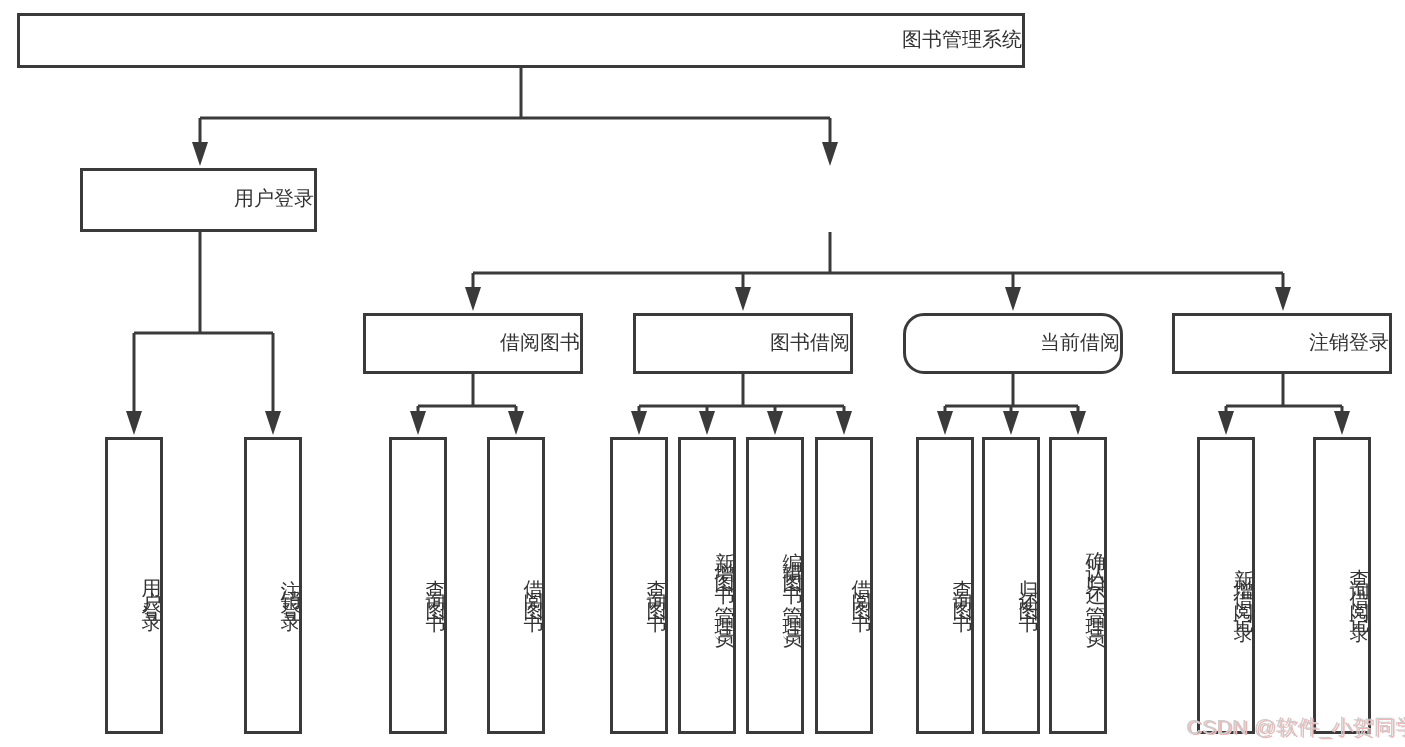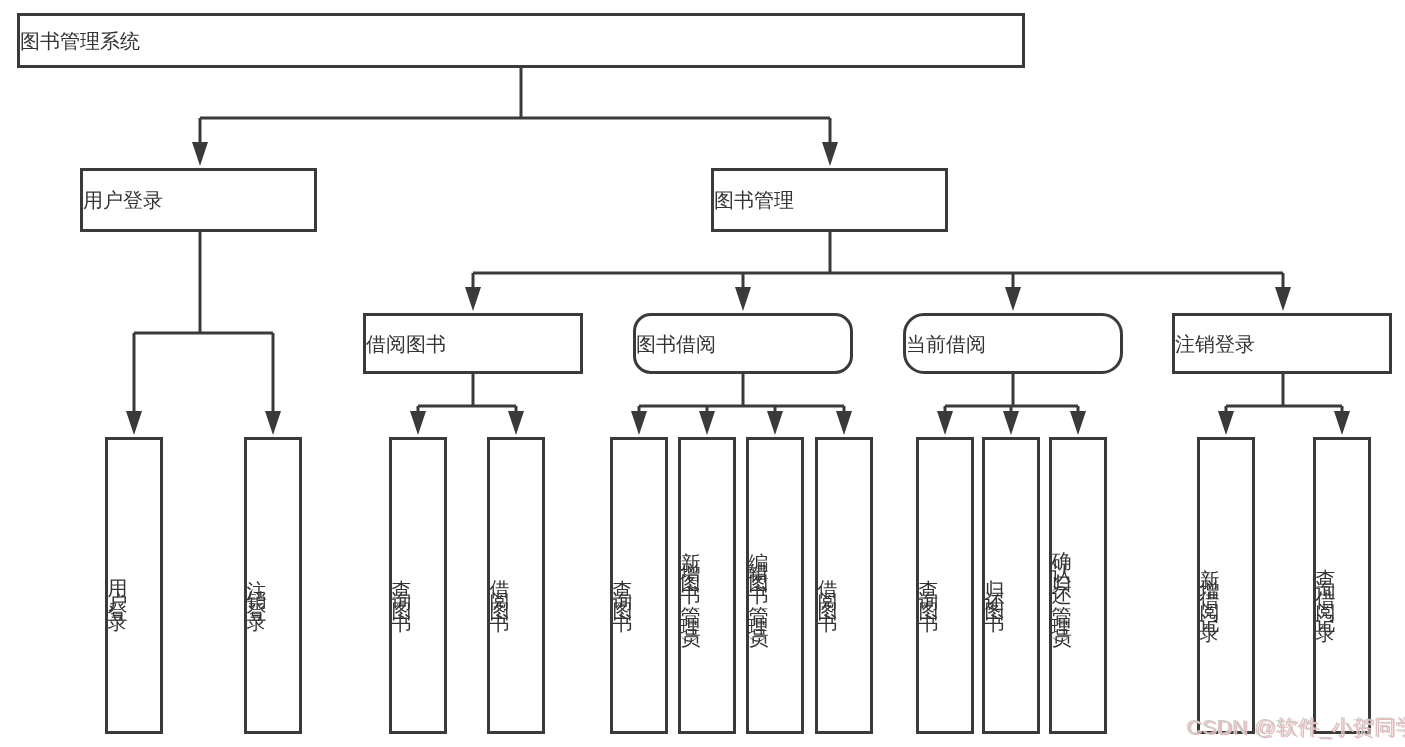--- a/index.html
+++ b/index.html
@@ -18,22 +18,22 @@
     font-family:"Liberation Sans","DejaVu Sans",sans-serif;
     color:var(--text);
   }
   svg.wires{position:absolute;left:0;top:0;width:1405px;height:747px;}
   svg.wires path{stroke:var(--line);stroke-width:3;fill:none;}
   svg.wires polygon{fill:var(--line);stroke:none;}
   .node{
     position:absolute;box-sizing:border-box;
     background:var(--node-bg);
     border:3px solid var(--node-border);
-    display:flex;align-items:center;justify-content:flex-start;
-    font-size:20px;line-height:1;white-space:nowrap;
+    display:flex;align-items:center;justify-content:flex-end;
+    font-size:20px;line-height:1;white-space:nowrap;font-family:Liberation Mono, monospace;
   }
   .leaf .vtext{
     writing-mode:vertical-rl;
     text-orientation:mixed;
     letter-spacing:0.55em;
     font-size:20px;
   }
   .watermark{
     position:absolute;left:1186px;top:713px;
     font-size:21px;letter-spacing:0.5px;
@@ -109,28 +109,25 @@
       <polygon points="1334,411 1350,411 1342,435"></polygon>
   </svg>
 
   <div class="node" style="left:17px;top:13px;width:1008px;height:55px;">
     <span>图书管理系统</span>
   </div>
 
   <div class="node" style="left:80px;top:168px;width:237px;height:64px;">
     <span>用户登录</span>
   </div>
-  <div class="node" style="left:711px;top:168px;width:237px;height:64px;">
-    <span>图书管理</span>
-  </div>
 
   <div class="node" style="left:363px;top:313px;width:220px;height:61px;">
     <span>借阅图书</span>
   </div>
-  <div class="node" style="left:633px;top:313px;width:220px;height:61px;border-radius:18px;">
+  <div class="node" style="left:633px;top:313px;width:220px;height:61px;">
     <span>图书借阅</span>
   </div>
   <div class="node" style="left:903px;top:313px;width:220px;height:61px;border-radius:21px;">
     <span>当前借阅</span>
   </div>
   <div class="node" style="left:1172px;top:313px;width:220px;height:61px;">
     <span>注销登录</span>
   </div>
 
   <div class="node leaf" style="left:105px;top:437px;width:58px;height:297px;">

